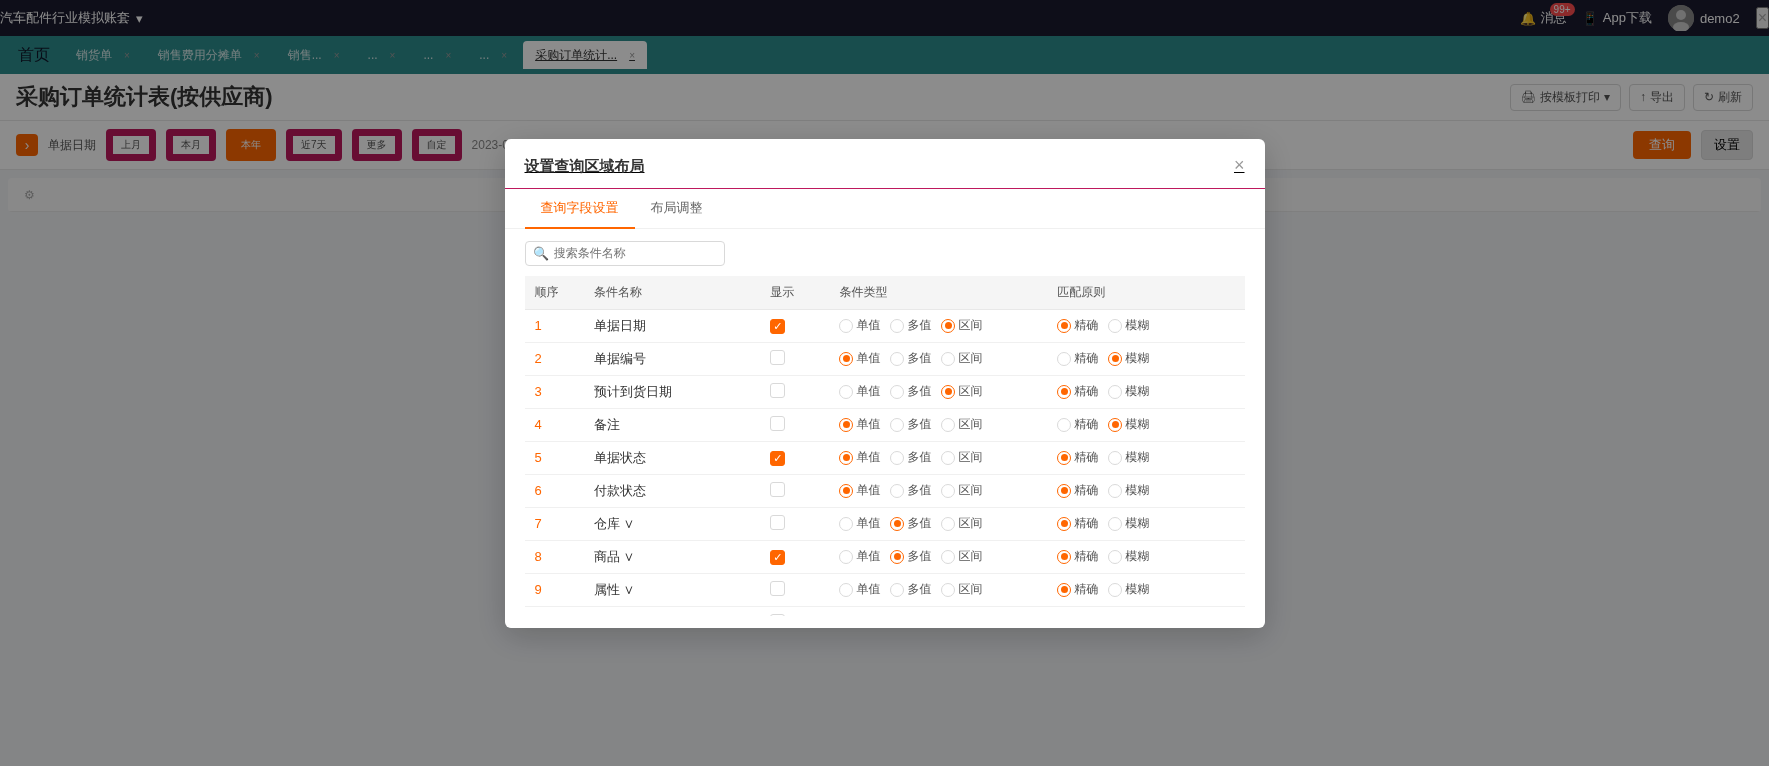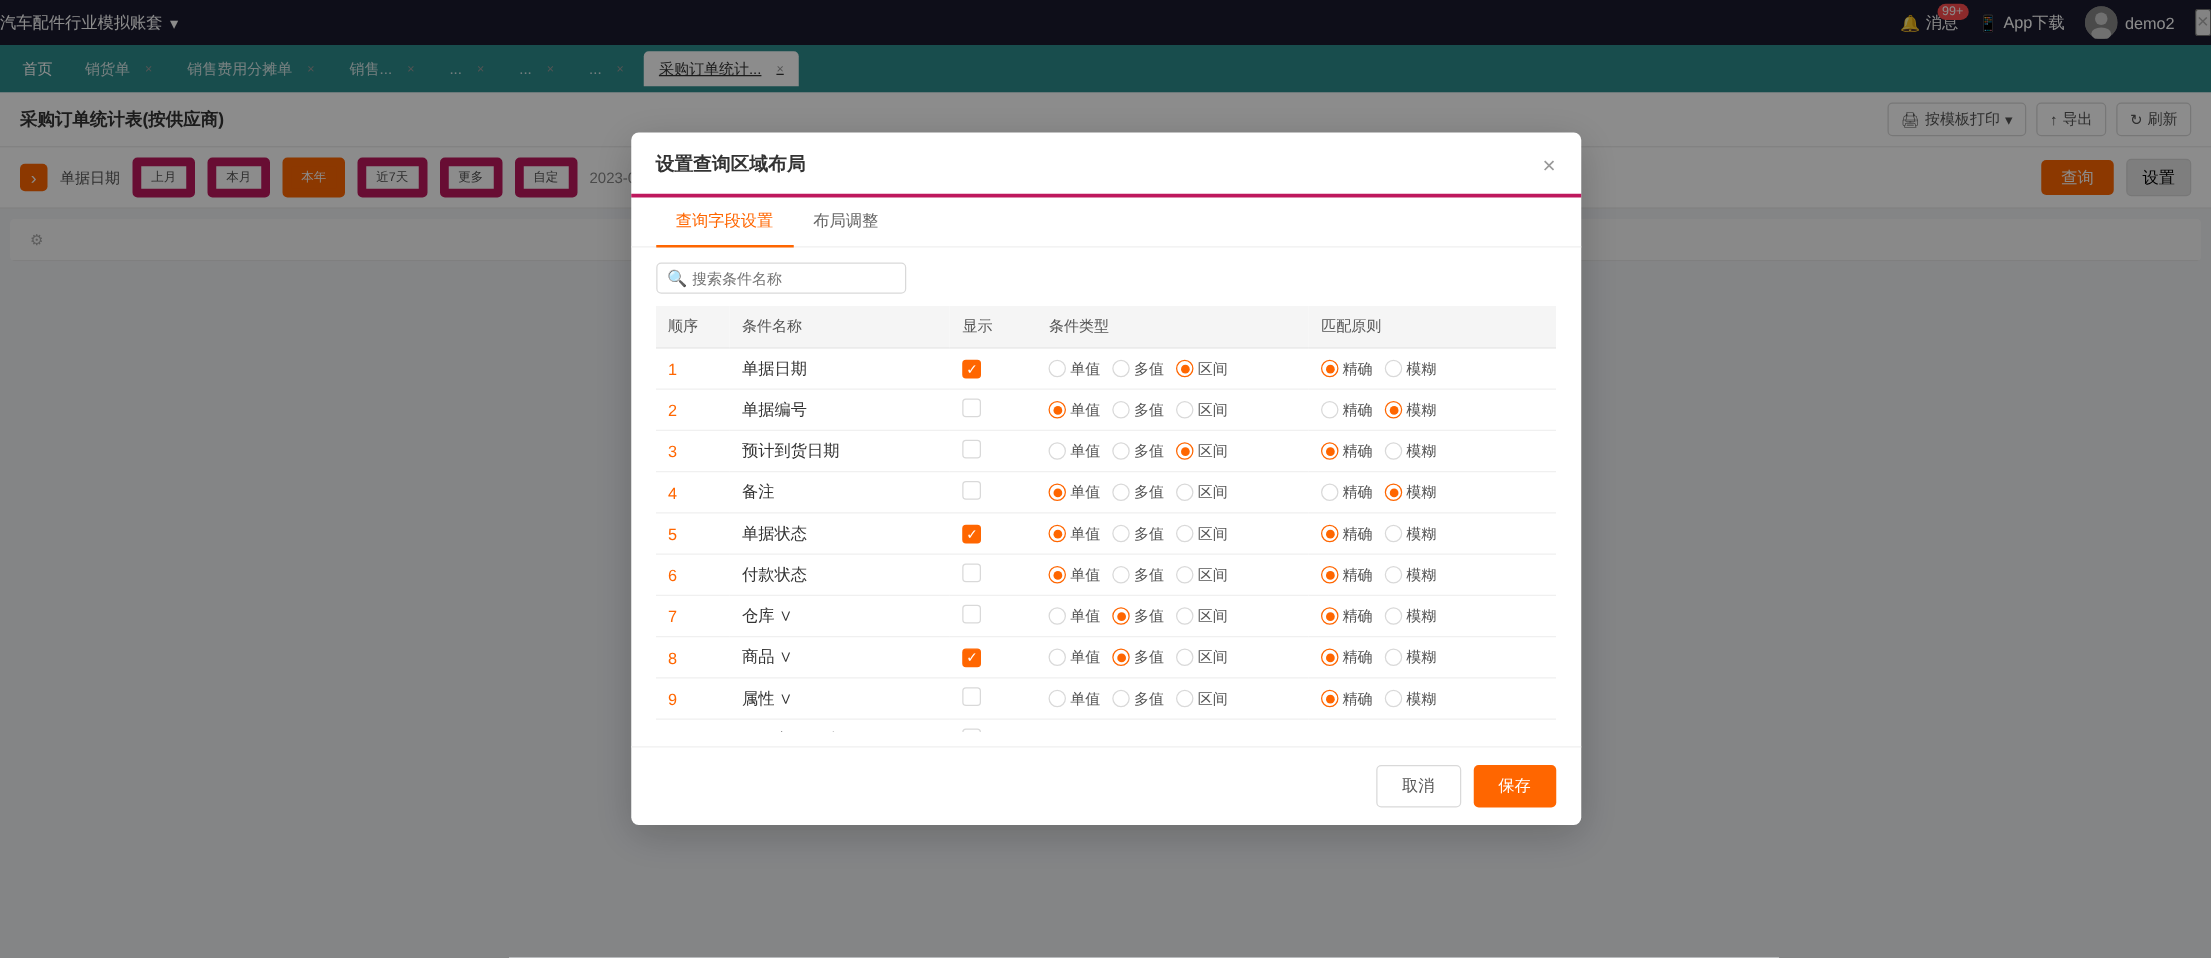--- a/index.html
+++ b/index.html
@@ -39,32 +39,32 @@
       display: flex;
       align-items: center;
       gap: 12px;
       cursor: pointer;
       font-size: 12px;
       color: rgba(255,255,255,0.8);
       background: transparent;
     }
     .tab-item.active { background: #fff; color: #333; text-decoration: underline; }
     .tab-item .tab-close { font-size: 10px; color: #999; cursor: pointer; }
-    .tab-home { color: #ffffff; font-size: 12px; padding: 0 10px; }
+    .tab-home { color: #0f172a; font-size: 16px; padding: 0 10px; }
 
     
     .page-header {
       background: #fff;
       padding: 8px 16px;
       display: flex;
       align-items: center;
       justify-content: space-between;
       border-bottom: 1px solid #e8e8e8;
     }
-    .page-title { font-size: 14px; font-weight: bold; color: #333; }
+    .page-title { font-size: 22px; font-weight: bold; color: #333; }
     .page-actions { display: flex; gap: 8px; align-items: center; }
     .btn-template { display: flex; align-items: center; gap: 4px; border: 1px solid #d9d9d9; background: #fff; padding: 4px 10px; border-radius: 4px; cursor: pointer; font-size: 12px; color: #555; }
     .btn-export { display: flex; align-items: center; gap: 4px; border: 1px solid #d9d9d9; background: #fff; padding: 4px 10px; border-radius: 4px; cursor: pointer; font-size: 12px; color: #555; }
     .btn-refresh { display: flex; align-items: center; gap: 4px; border: 1px solid #d9d9d9; background: #fff; padding: 4px 10px; border-radius: 4px; cursor: pointer; font-size: 12px; color: #555; }
 
     
     .filter-bar {
       background: #fff;
       padding: 8px 16px;
       display: flex;
@@ -111,24 +111,25 @@
       background: #fff;
       border-radius: 6px;
       width: 760px;
       max-height: 680px;
       display: flex;
       flex-direction: column;
       box-shadow: 0 8px 32px rgba(0,0,0,0.2);
     }
     .modal-header {
       padding: 16px 20px 12px;
-      border-bottom: 3px solid #be185d;
-      display: flex;
-      align-items: flex-start;
+      border-bottom: 1px solid #be185d;
+      display: flex;
+      align-items: flex-end;
       justify-content: space-between;
+      text-decoration: underline;
     }
     .modal-title { font-size: 15px; font-weight: bold; color: #333; }
     .modal-close { cursor: pointer; color: #999; font-size: 18px; border: none; background: none; }
     .modal-tabs {
       display: flex;
       gap: 0;
       padding: 0 20px;
       border-bottom: 1px solid #f0f0f0;
     }
     .modal-tab {
@@ -700,18 +701,14 @@
                       <span>模糊</span>
                     </label>
                   </div>
                 </td>
               </tr>
             </tbody>
         </table>
       </div>
     </div>
 
-    <div class="modal-footer">
-      <button class="btn-cancel">取消</button>
-      <button class="btn-save">保存</button>
-    </div>
   </div>
 </div>
 
 </body></html>

